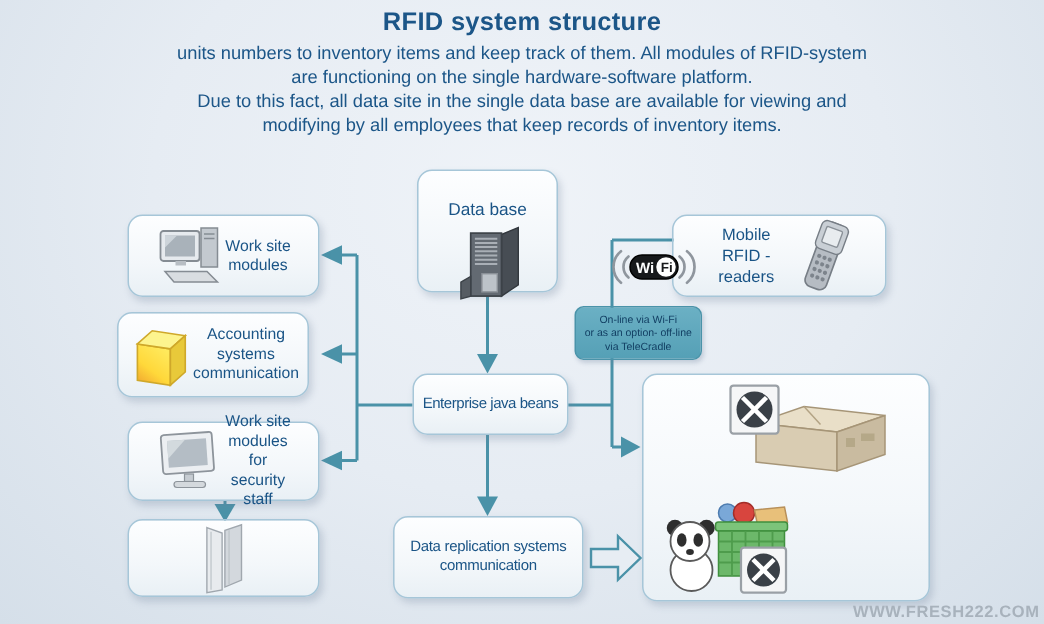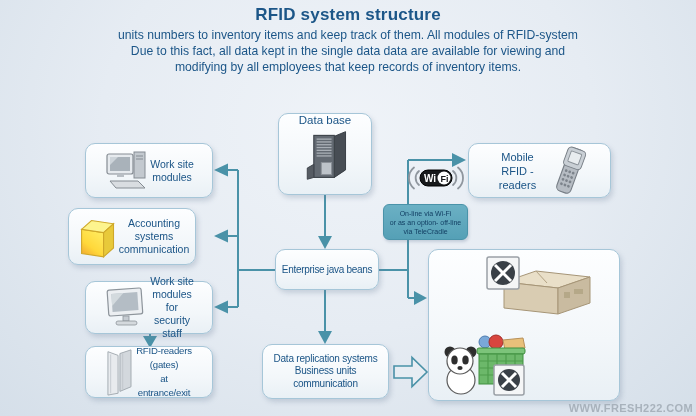--- a/index.html
+++ b/index.html
@@ -20,32 +20,32 @@
     background:linear-gradient(180deg,#fdfeff 0%,#f3f7fa 60%,#e9f0f5 100%);
     border:1.5px solid #a6c6d8;border-radius:10px;
     box-shadow:2px 3px 5px rgba(110,130,155,.28);
     color:#1a5486;text-align:center;
     display:flex;align-items:center;justify-content:center;
   }
   .node .txt{flex:1;font-size:10.5px;line-height:13px;}
   .node .txt span{display:block;}
   .row{flex-direction:row;padding:2px 18px;}
   .icon-wrap{flex:0 0 auto;display:flex;align-items:center;justify-content:center;}
-  .n-db{left:278px;top:113px;width:94px;height:82px;flex-direction:column;justify-content:flex-start;padding-top:0;}
+  .n-db{left:278px;top:113px;width:94px;height:82px;flex-direction:column;justify-content:flex-start;padding-top:20px;}
   .n-db .txt{flex:0 0 auto;font-size:11.5px;}
   .n-ws1{left:85px;top:143px;width:128px;height:55px;}
-  .n-acc{left:68px;top:208px;width:128px;height:57px;}
+  .n-acc{left:78px;top:208px;width:128px;height:57px;}
   .n-ws2{left:85px;top:281px;width:128px;height:53px;}
   .n-gates{left:85px;top:346px;width:128px;height:52px;}
   .n-gates .txt{font-size:9.6px;letter-spacing:-.2px;line-height:14px;}
   .n-ejb{left:275px;top:249px;width:104px;height:41px;}
   .n-ejb .txt{font-size:10px;letter-spacing:-.3px;}
   .n-rep{left:262px;top:344px;width:127px;height:55px;}
   .n-rep .txt{font-size:10px;line-height:12.5px;letter-spacing:-.2px;}
-  .n-mob{left:468px;top:143px;width:143px;height:55px;}
+  .n-mob{left:448px;top:143px;width:143px;height:55px;}
   .n-mob .txt{font-size:11px;line-height:14px;}
   .n-tags{left:428px;top:249px;width:192px;height:152px;display:block;}
   .n-tags .txt{position:absolute;left:0;top:56px;width:100%;font-size:11.5px;line-height:15px;}
   .tags-parcel{position:absolute;left:55px;top:4px;}
   .tags-panda{position:absolute;left:12px;top:80px;}
   .note{
     position:absolute;left:383px;top:204px;width:85px;height:36px;z-index:3;box-sizing:border-box;
     background:linear-gradient(180deg,#6bb0c4,#55a0b6);border:1px solid #4a93a9;border-radius:6px;
     color:#123f63;font-size:7px;line-height:9px;text-align:center;padding-top:4px;
     box-shadow:1px 2px 3px rgba(110,130,155,.3);
@@ -58,21 +58,22 @@
   }
 </style>
 </head>
 <body>
 
 <div class="stage">
 
   <div class="title">RFID system structure</div>
   <div class="intro">
     <div>units numbers to inventory items and keep track of them. All modules of RFID-system</div>
-    <div>Due to this fact, all data kept in the single data data are available for viewing and</div>
+    <div>are functioning on the single hardware-software platform.</div>
+    <div>Due to this fact, all data site in the single data base are available for viewing and</div>
     <div>modifying by all employees that keep records of inventory items.</div>
   </div>
 
   <svg class="connectors" width="696" height="416" viewBox="0 0 696 416">
     <g stroke="#4a92a8" stroke-width="2" fill="none">
       <path d="M325 195 L325 238"></path>
       <path d="M325 290 L325 333"></path>
       <path d="M377 270 H408 M408 270 V160 M408 160 H453"></path>
       <path d="M408 270 V298 M408 298 H415"></path>
       <path d="M275 270 H238 M238 170 V307 M238 170 H228 M238 236 H228 M238 307 H228"></path>
@@ -174,34 +175,29 @@
 
   <div class="node row n-gates">
     <span class="icon-wrap">
       <svg width="30" height="48" viewBox="0 0 32 52">
         <polygon points="17,6 29,2 29,42 17,47" fill="#d3d8dd" stroke="#a0a7ae" stroke-width="1"></polygon>
         <polygon points="4,4 15,8 15,49 4,51" fill="#e8ebee" stroke="#a0a7ae" stroke-width="1"></polygon>
         <line x1="7" y1="7" x2="7" y2="49" stroke="#c2c8cd" stroke-width="1"></line>
         <line x1="20" y1="6" x2="20" y2="45" stroke="#bfc5ca" stroke-width="1"></line>
       </svg>
     </span>
-    <div class="txt">
-      <span>RFID-readers (gates)</span>
-      <span>at entrance/exit</span>
-    </div>
   </div>
 
   <div class="node n-ejb">
     <div class="txt">Enterprise java beans</div>
   </div>
 
   <div class="node n-rep">
     <div class="txt">
       <span>Data replication systems</span>
-      <span>Business units</span>
       <span>communication</span>
     </div>
   </div>
 
   <div class="node row n-mob">
     <div class="txt">
       <span>Mobile</span>
       <span>RFID -readers</span>
     </div>
     <span class="icon-wrap">

